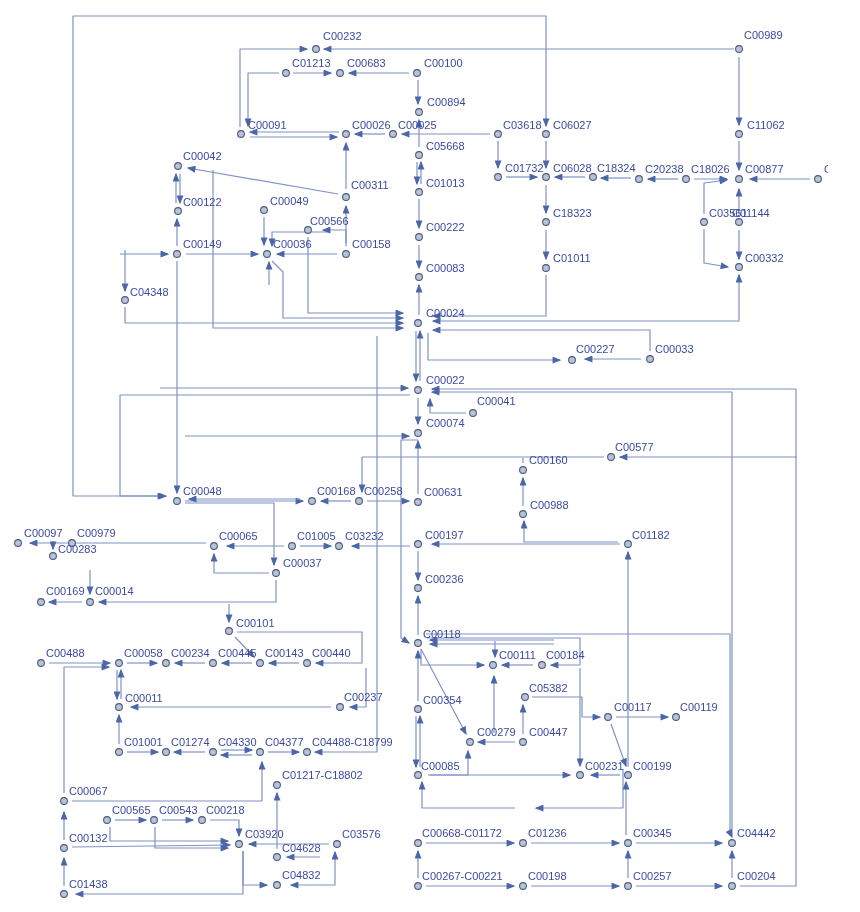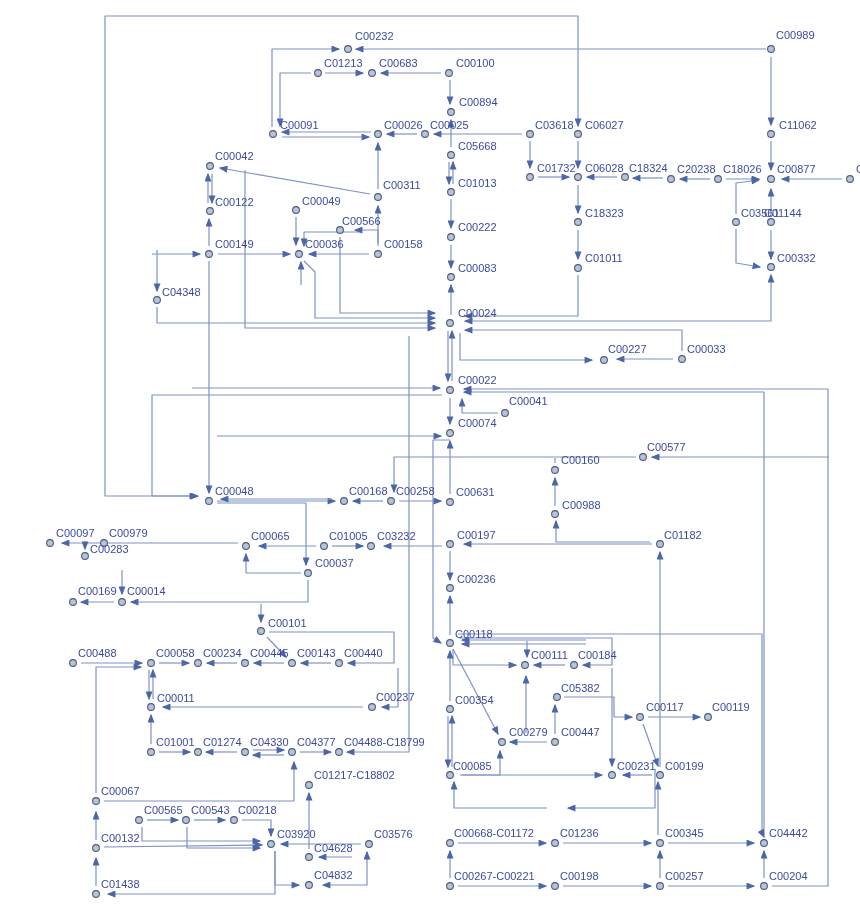--- a/index.html
+++ b/index.html
@@ -1,17 +1,17 @@
 <!DOCTYPE html>
 <html><head>
 <meta charset="utf-8">
 <style>
   html,body{margin:0;padding:0;background:#ffffff;}
   #stage{position:relative;width:828px;height:912px;background:#fff;overflow:hidden;
-         font-family:"Liberation Sans", sans-serif;padding-left:32px;}
+         font-family:"Liberation Sans", sans-serif;}
   svg{display:block}
   text.cmpd{font-family:"Liberation Sans", sans-serif;font-size:11px;}
 </style>
 </head>
 <body>
 
 <div id="stage">
   <svg id="map-svg" width="860" height="912" viewBox="0 0 860 912" xmlns="http://www.w3.org/2000/svg">
       <defs>
         <marker id="arr" viewBox="0 0 10 8" refX="8.5" refY="4" markerWidth="9" markerHeight="7" orient="auto" markerUnits="userSpaceOnUse">

